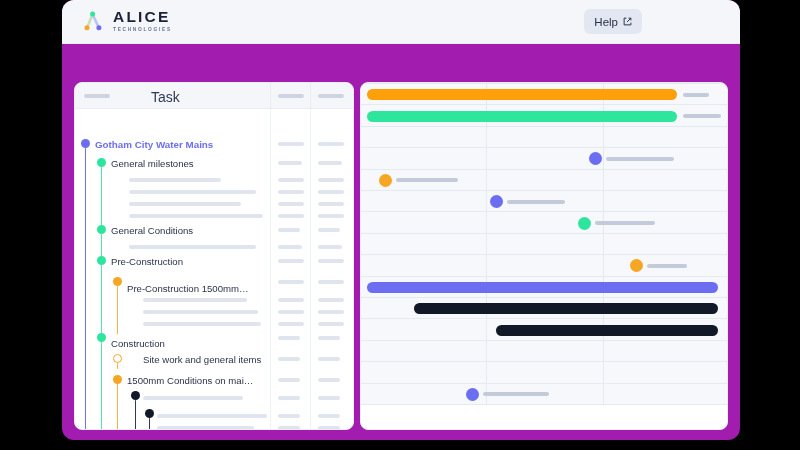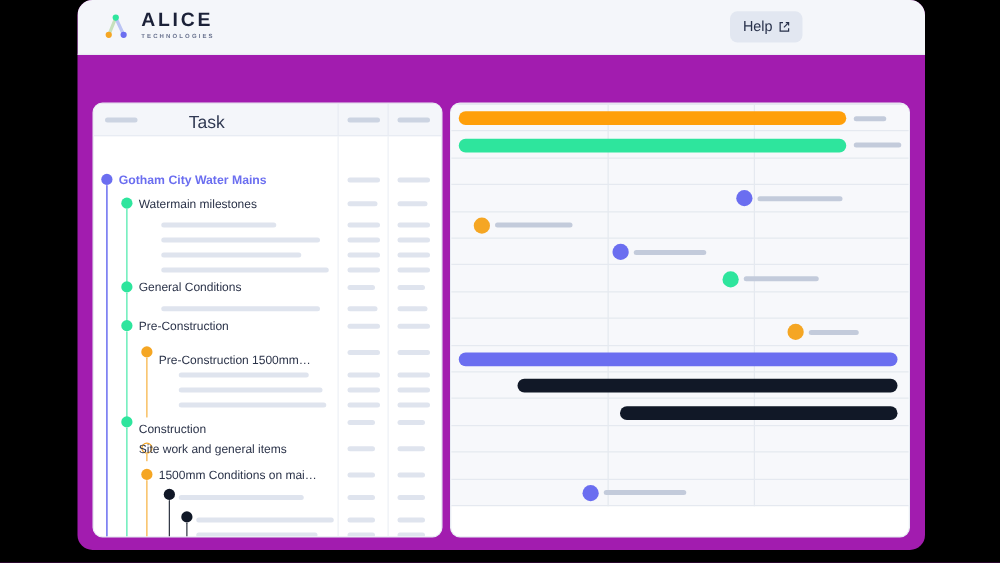--- a/index.html
+++ b/index.html
@@ -170,21 +170,21 @@
           <div class="tline" style="left: 41.7px; top: 177px; height: 48px; background: rgb(245, 166, 35); opacity: 0.85;"></div>
           <div class="tline" style="left: 25.7px; top: 233px; height: 96px; background: rgb(46, 229, 157); opacity: 0.85;"></div>
           <div class="tline" style="left: 41.7px; top: 254px; height: 6px; background: rgb(245, 166, 35); opacity: 0.85;"></div>
           <div class="tline" style="left: 41.7px; top: 275px; height: 54px; background: rgb(245, 166, 35); opacity: 0.85;"></div>
           <div class="tline" style="left: 9.7px; top: 39px; height: 282px; background: rgb(107, 110, 240); opacity: 0.8;"></div>
           <div class="tdot" style="left: 6px; top: 30px; background: rgb(107, 110, 240);"></div>
           <div class="tlabel root" style="left: 20px; top: 29.5px;">Gotham City Water Mains</div>
           <div class="scell" style="left: 203px; top: 33px; width: 26px;"></div>
           <div class="scell" style="left: 243px; top: 33px; width: 26px;"></div>
           <div class="tdot" style="left: 22px; top: 49px; background: rgb(46, 229, 157);"></div>
-          <div class="tlabel" style="left: 36px; top: 48.5px;">Watermain milestones</div>
+          <div class="tlabel" style="left: 36px; top: 48.5px;">General milestones</div>
           <div class="scell" style="left: 203px; top: 52px; width: 24px;"></div>
           <div class="scell" style="left: 243px; top: 52px; width: 24px;"></div>
           <div class="srow" style="left: 54px; top: 69px; width: 92px;"></div>
           <div class="scell" style="left: 203px; top: 69px; width: 26px;"></div>
           <div class="scell" style="left: 243px; top: 69px; width: 26px;"></div>
           <div class="srow" style="left: 54px; top: 81px; width: 127px;"></div>
           <div class="scell" style="left: 203px; top: 81px; width: 26px;"></div>
           <div class="scell" style="left: 243px; top: 81px; width: 26px;"></div>
           <div class="srow" style="left: 54px; top: 93px; width: 112px;"></div>
           <div class="scell" style="left: 203px; top: 93px; width: 26px;"></div>
@@ -214,21 +214,21 @@
           <div class="scell" style="left: 203px; top: 201px; width: 26px;"></div>
           <div class="scell" style="left: 243px; top: 201px; width: 26px;"></div>
           <div class="srow" style="left: 68px; top: 213px; width: 118px;"></div>
           <div class="scell" style="left: 203px; top: 213px; width: 26px;"></div>
           <div class="scell" style="left: 243px; top: 213px; width: 26px;"></div>
           <div class="tdot" style="left: 22px; top: 224px; background: rgb(46, 229, 157);"></div>
           <div class="tlabel" style="left: 36px; top: 229px;">Construction</div>
           <div class="scell" style="left: 203px; top: 227px; width: 22px;"></div>
           <div class="scell" style="left: 243px; top: 227px; width: 22px;"></div>
           <div class="tdot hollow" style="left: 38px; top: 245px; border-color: rgb(245, 166, 35);"></div>
-          <div class="tlabel" style="left: 36px; top: 244.5px;">Site work and general items</div>
+          <div class="tlabel" style="left: 68px; top: 244.5px;">Site work and general items</div>
           <div class="scell" style="left: 203px; top: 248px; width: 22px;"></div>
           <div class="scell" style="left: 243px; top: 248px; width: 22px;"></div>
           <div class="tdot" style="left: 38px; top: 266px; background: rgb(245, 166, 35);"></div>
           <div class="tlabel" style="left: 52px; top: 265.5px;">1500mm Conditions on mai…</div>
           <div class="scell" style="left: 203px; top: 269px; width: 22px;"></div>
           <div class="scell" style="left: 243px; top: 269px; width: 22px;"></div>
           <div class="srow" style="left: 68px; top: 287px; width: 100px;"></div>
           <div class="scell" style="left: 203px; top: 287px; width: 22px;"></div>
           <div class="scell" style="left: 243px; top: 287px; width: 22px;"></div>
           <div class="srow" style="left: 82px; top: 305px; width: 110px;"></div>

